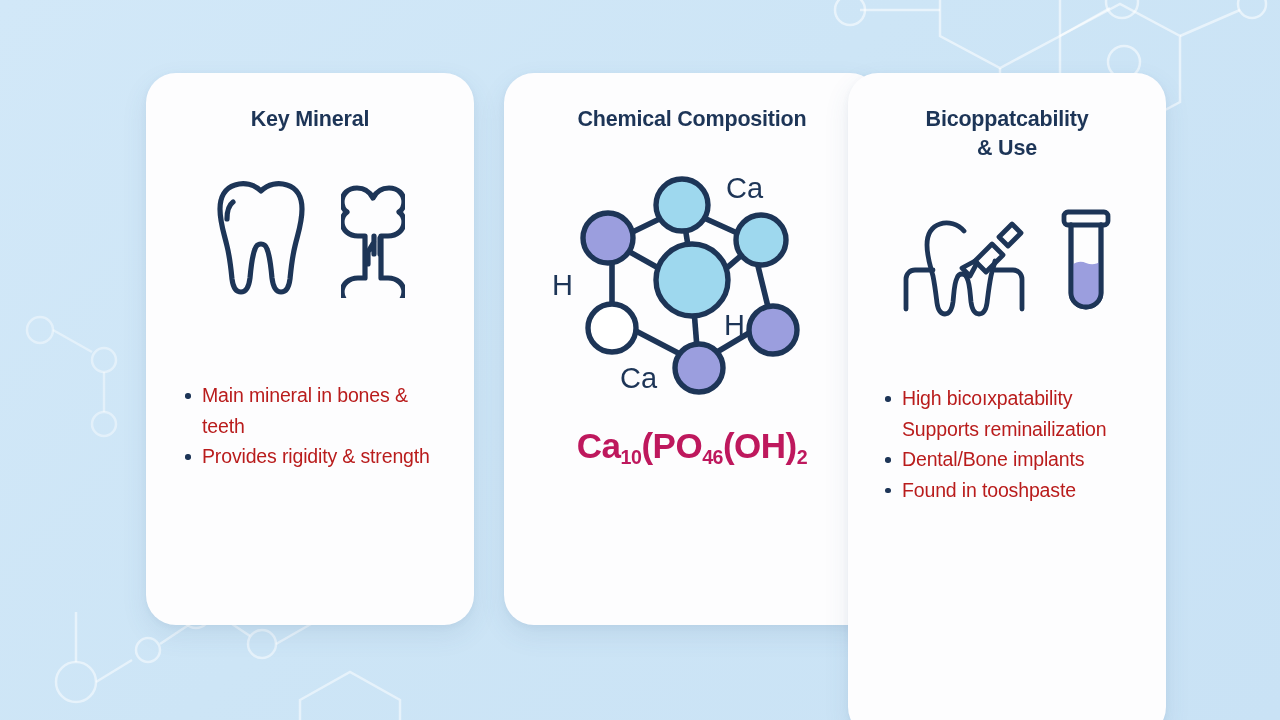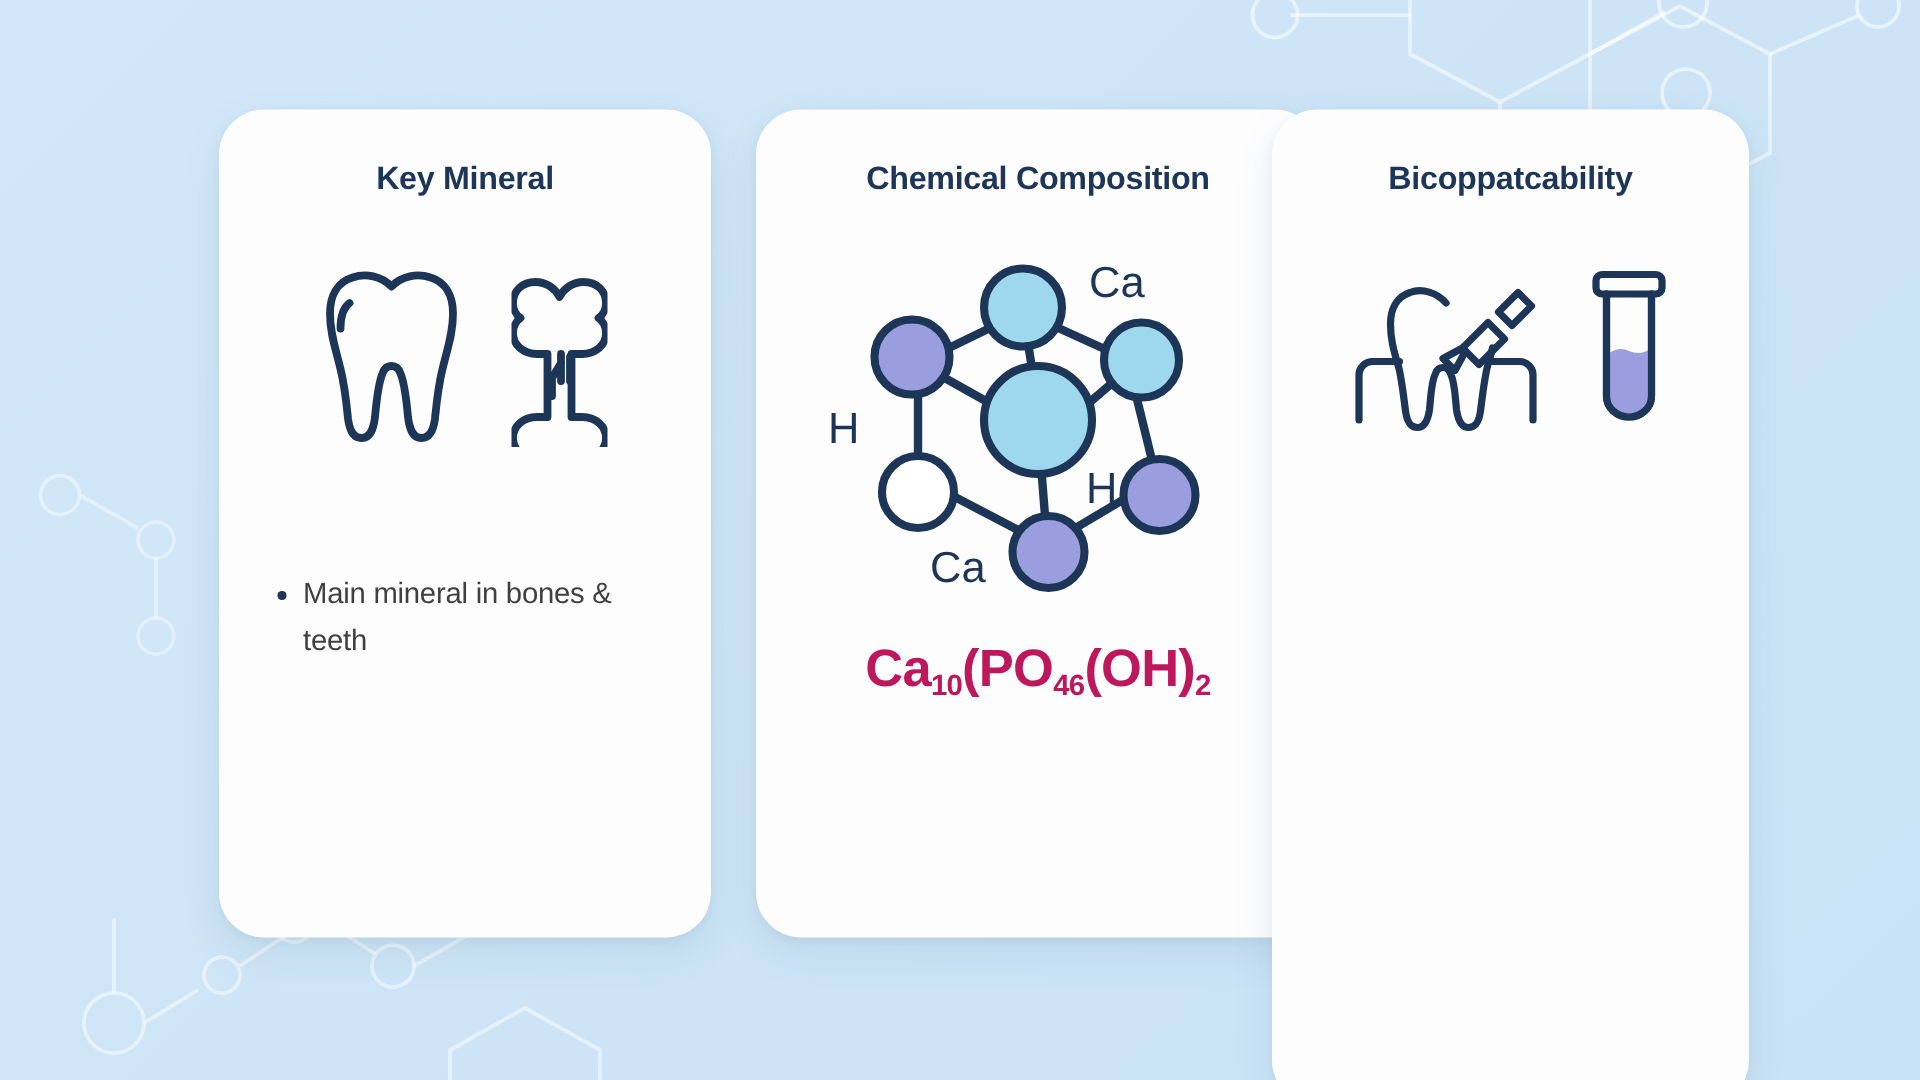--- a/index.html
+++ b/index.html
@@ -49,21 +49,21 @@
 
   .icon-row {
     display: flex;
     justify-content: center;
     align-items: center;
   }
   #card-1 .icon-row { gap: 34px; margin-top: 42px; }
   #card-3 .icon-row { gap: 30px; margin-top: 40px; }
 
   .bullets {
-    color: #404040;
+    color: #b91c1c;
     list-style: none;
   }
   .bullets li {
     position: relative;
     padding-left: 20px;
     font-size: 19.5px;
     line-height: 30.5px;
     letter-spacing: -0.15px;
   }
   .bullets li::before {
@@ -160,20 +160,21 @@
         <span>
           <svg width="64" height="122" viewBox="0 0 64 122" fill="none" stroke="#1d3557" stroke-width="5.2" stroke-linecap="round" stroke-linejoin="round">
             <path d="M32 22c3-6 9-10 16-10 9 0 15 6 15 14 0 4-2 8-5 10 3 2 5 6 5 10 0 8-7 14-16 14h-7v42h7c9 0 16 6 16 14 0 4-2 8-5 10 3 2 5 6 5 10 0 8-6 14-15 14-7 0-13-4-16-10-3 6-9 10-16 10-9 0-15-6-15-14 0-4 2-8 5-10-3-2-5-6-5-10 0-8 7-14 16-14h7V60h-7c-9 0-16-6-16-14 0-4 2-8 5-10-3-2-5-6-5-10 0-8 6-14 15-14 7 0 13 4 16 10z"></path>
             <path d="M33 60v18M33 66l-6 10v12M39 62v16"></path>
           </svg>
         </span>
       </div>
 
       <ul class="bullets">
         <li>Main mineral in bones &amp; teeth</li>
+        <li>Provides rigidity &amp; strength</li>
       </ul>
     </div>
 
     <div class="card" id="card-2">
       <div class="card-title">Chemical Composition</div>
 
       <div class="molecule-wrap">
         <svg width="300" height="250" viewBox="0 0 300 250" fill="none">
           <g stroke="#1d3557" stroke-width="5.6" stroke-linecap="round">
             <line x1="70" y1="92" x2="140" y2="58"></line>
@@ -206,20 +207,21 @@
       </div>
 
       <div class="formula">
         <span>Ca</span><sub>10</sub><span>(PO</span><sub>46</sub><span>(OH)</span><sub>2</sub>
       </div>
     </div>
 
     <div class="card" id="card-3">
       <div class="card-title">
         <div>Bicoppatcability</div>
+        <div>&amp; Use</div>
       </div>
 
       <div class="icon-row">
         <span>
           <svg width="128" height="112" viewBox="0 0 128 112" fill="none" stroke="#1d3557" stroke-width="4.8" stroke-linecap="round" stroke-linejoin="round">
             <path d="M64 26c-6-7-16-10-24-7-9 3-13 11-13 21 0 12 3 20 6 31 2 10 3 19 4 27 1 7 3 11 8 11 5 0 7-5 8-12 1-9 1-18 4-24 1-3 3-4 5-4s4 1 5 4c3 6 3 15 4 24 1 7 3 12 8 12 5 0 7-4 8-11 1-8 2-17 4-27 1-5 3-10 4-15"></path>
             <path d="M6 104V74c0-5 4-9 9-9h18"></path>
             <path d="M122 104V74c0-5-4-9-9-9H95"></path>
             <path d="M75 56l17-17 11 11-17 17z"></path>
             <path d="M99 32l13-13 9 9-13 13z"></path>
@@ -229,16 +231,22 @@
         <span>
           <svg width="56" height="116" viewBox="0 0 56 116" fill="none" stroke="#1d3557" stroke-width="4.8" stroke-linecap="round" stroke-linejoin="round">
             <path d="M13 22v68c0 8 7 14 15 14s15-6 15-14V22" fill="none"></path>
             <path d="M14 62c5-4 10-4 14-2 5 2 10 2 15-2v32c0 8-7 14-15 14s-14-6-14-14z" fill="#9b9ede" stroke="none"></path>
             <path d="M13 22v68c0 8 7 14 15 14s15-6 15-14V22"></path>
             <rect x="6" y="9" width="44" height="13" rx="4"></rect>
           </svg>
         </span>
       </div>
 
+      <ul class="bullets">
+        <li>High bicoıxpatability</li>
+        <li class="no-bullet">Supports reminailization</li>
+        <li>Dental/Bone implants</li>
+        <li>Found in tooshpaste</li>
+      </ul>
     </div>
 
   </div>
 </div>
 
 </body></html>

